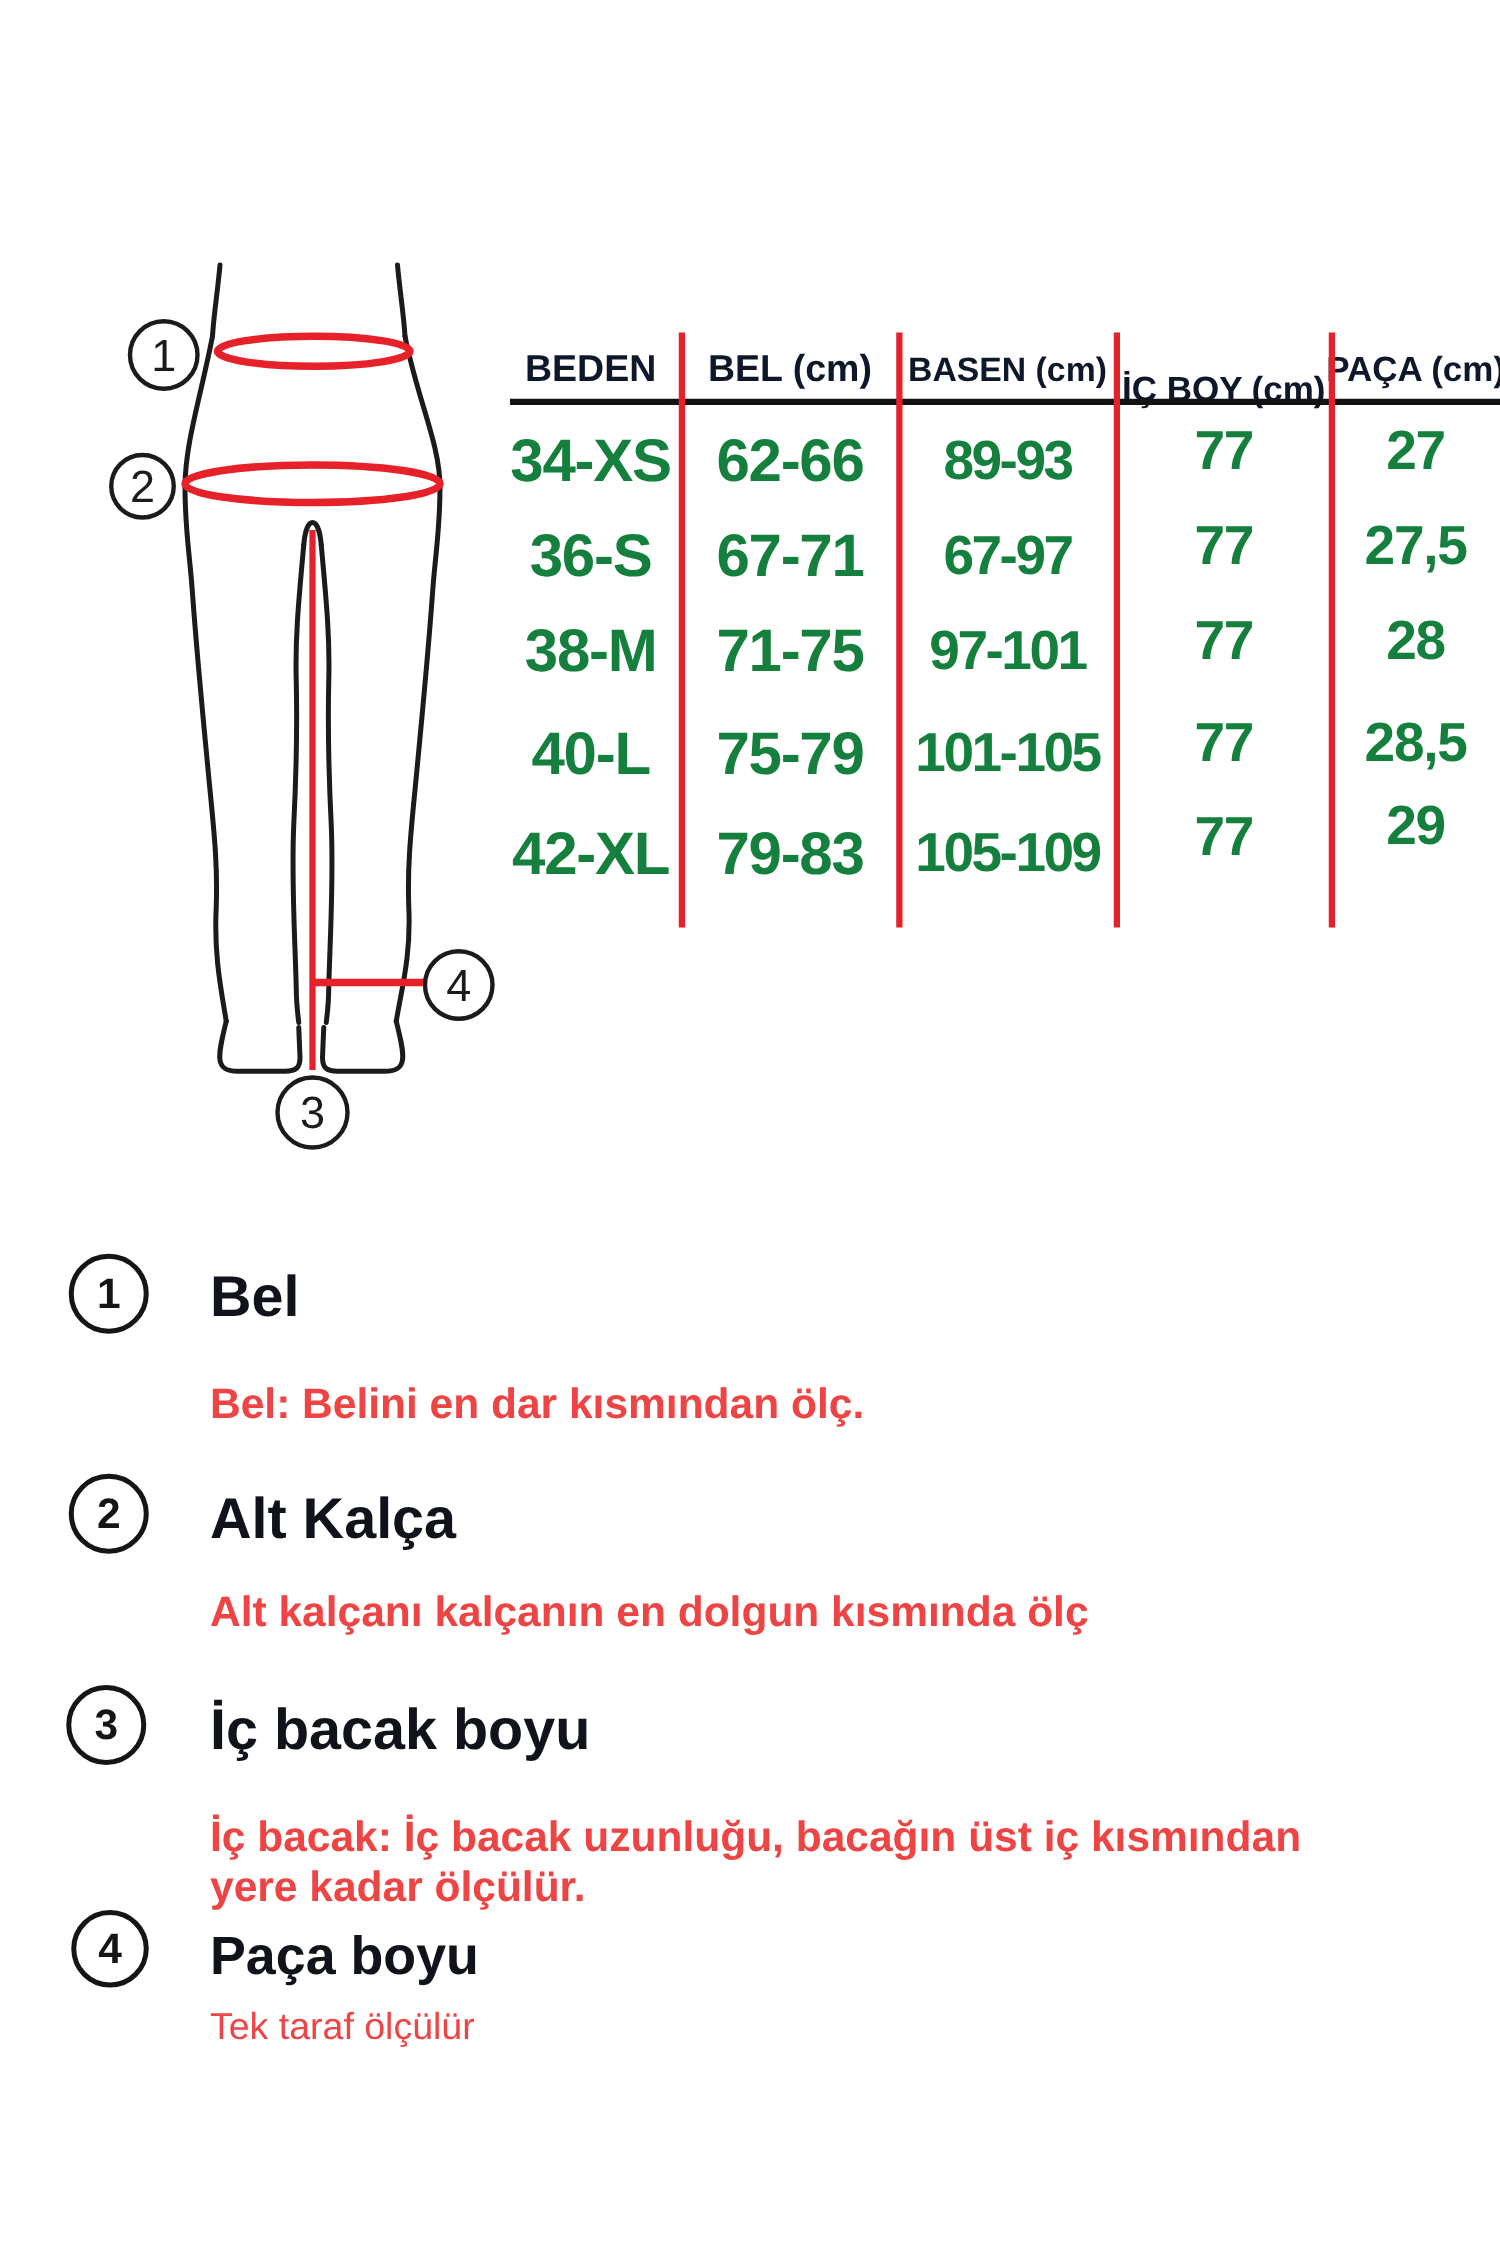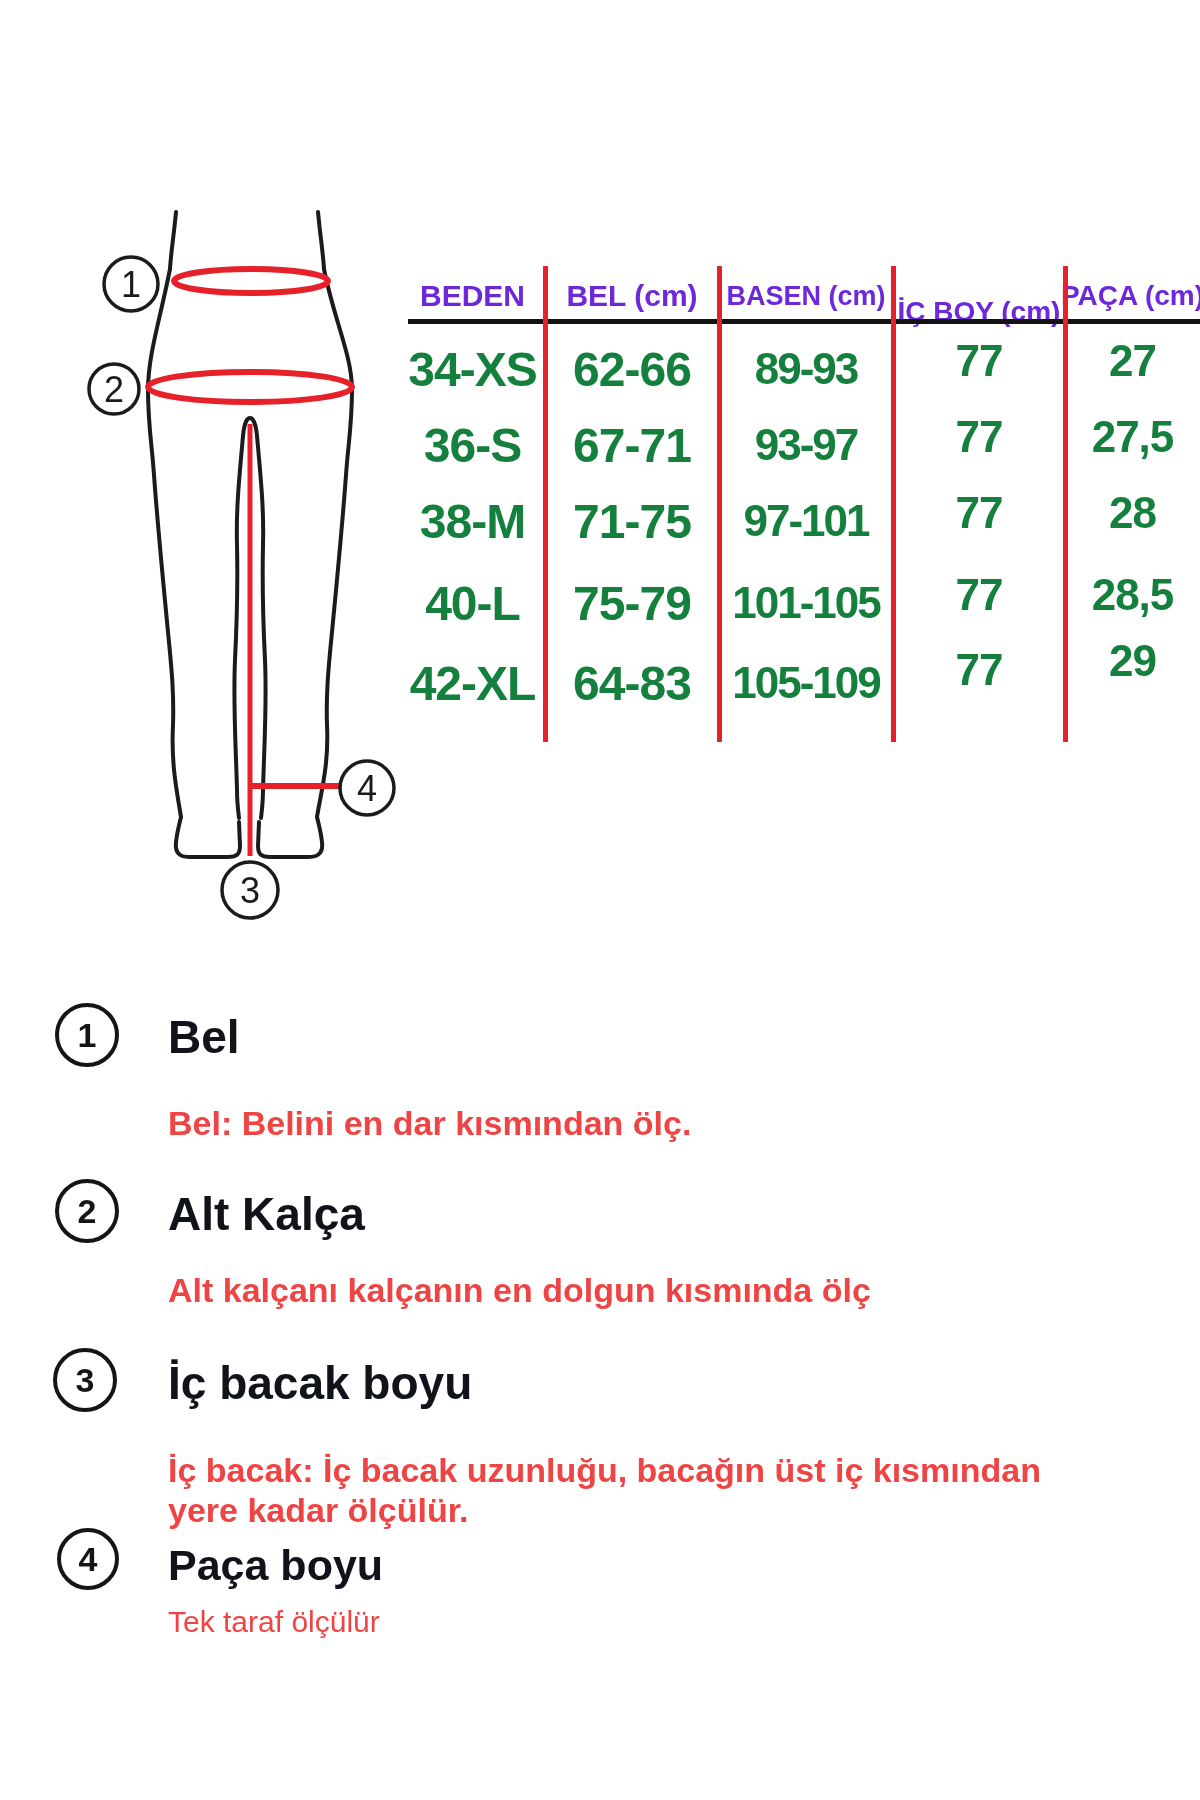--- a/index.html
+++ b/index.html
@@ -2,21 +2,21 @@
 <html><head>
 <meta charset="utf-8">
 <style>
   html,body{margin:0;padding:0;background:#ffffff;}
   .canvas{
     position:relative;width:1200px;height:1800px;background:#ffffff;overflow:hidden;
     font-family:"Liberation Sans","DejaVu Sans",sans-serif;color:#161616;
   }
   
   .thead{position:absolute;left:400px;top:274px;width:800px;height:44px;display:flex;align-items:center;}
-  .thead .hc{display:flex;align-items:center;justify-content:center;font-weight:700;color:#6d28d9;white-space:nowrap;}
+  .thead .hc{display:flex;align-items:center;justify-content:center;font-weight:700;color:#0f172a;white-space:nowrap;}
   .hc.c1{width:145px;font-size:30px;}
   .hc.c2{width:174px;font-size:30px;}
   .hc.c3{width:174px;font-size:27px;}
   .hc.c4{width:172px;font-size:28px;margin-top:31px;}
   .hc.c5{width:135px;font-size:28px;}
   .head-rule{position:absolute;left:408px;top:319px;width:792px;height:5px;background:#131313;}
   .vline{position:absolute;top:266px;width:5px;height:476px;background:#e62129;}
   .vl1{left:543px;} .vl2{left:717px;} .vl3{left:891px;} .vl4{left:1063px;}
   .trow{position:absolute;left:400px;width:800px;height:64px;display:flex;align-items:center;}
   .r1{top:337px;} .r2{top:413px;} .r3{top:489px;} .r4{top:571px;} .r5{top:651px;}
@@ -106,41 +106,41 @@
   <div class="trow r1">
     <div class="dc c1">34-XS</div>
     <div class="dc c2">62-66</div>
     <div class="dc c3">89-93</div>
     <div class="dc c4">77</div>
     <div class="dc c5">27</div>
   </div>
   <div class="trow r2">
     <div class="dc c1">36-S</div>
     <div class="dc c2">67-71</div>
-    <div class="dc c3">93-97</div>
+    <div class="dc c3">67-97</div>
     <div class="dc c4">77</div>
     <div class="dc c5">27,5</div>
   </div>
   <div class="trow r3">
     <div class="dc c1">38-M</div>
     <div class="dc c2">71-75</div>
     <div class="dc c3">97-101</div>
     <div class="dc c4">77</div>
     <div class="dc c5">28</div>
   </div>
   <div class="trow r4">
     <div class="dc c1">40-L</div>
     <div class="dc c2">75-79</div>
     <div class="dc c3">101-105</div>
     <div class="dc c4">77</div>
     <div class="dc c5">28,5</div>
   </div>
   <div class="trow r5">
     <div class="dc c1">42-XL</div>
-    <div class="dc c2">64-83</div>
+    <div class="dc c2">79-83</div>
     <div class="dc c3">105-109</div>
     <div class="dc c4">77</div>
     <div class="dc c5">29</div>
   </div>
 
   <div class="lg-circle lc1">
       <span>1</span>
     </div>
   <div class="lg-title lt1">Bel</div>
   <div class="lg-body lb1">Bel: Belini en dar kısmından ölç.</div>

